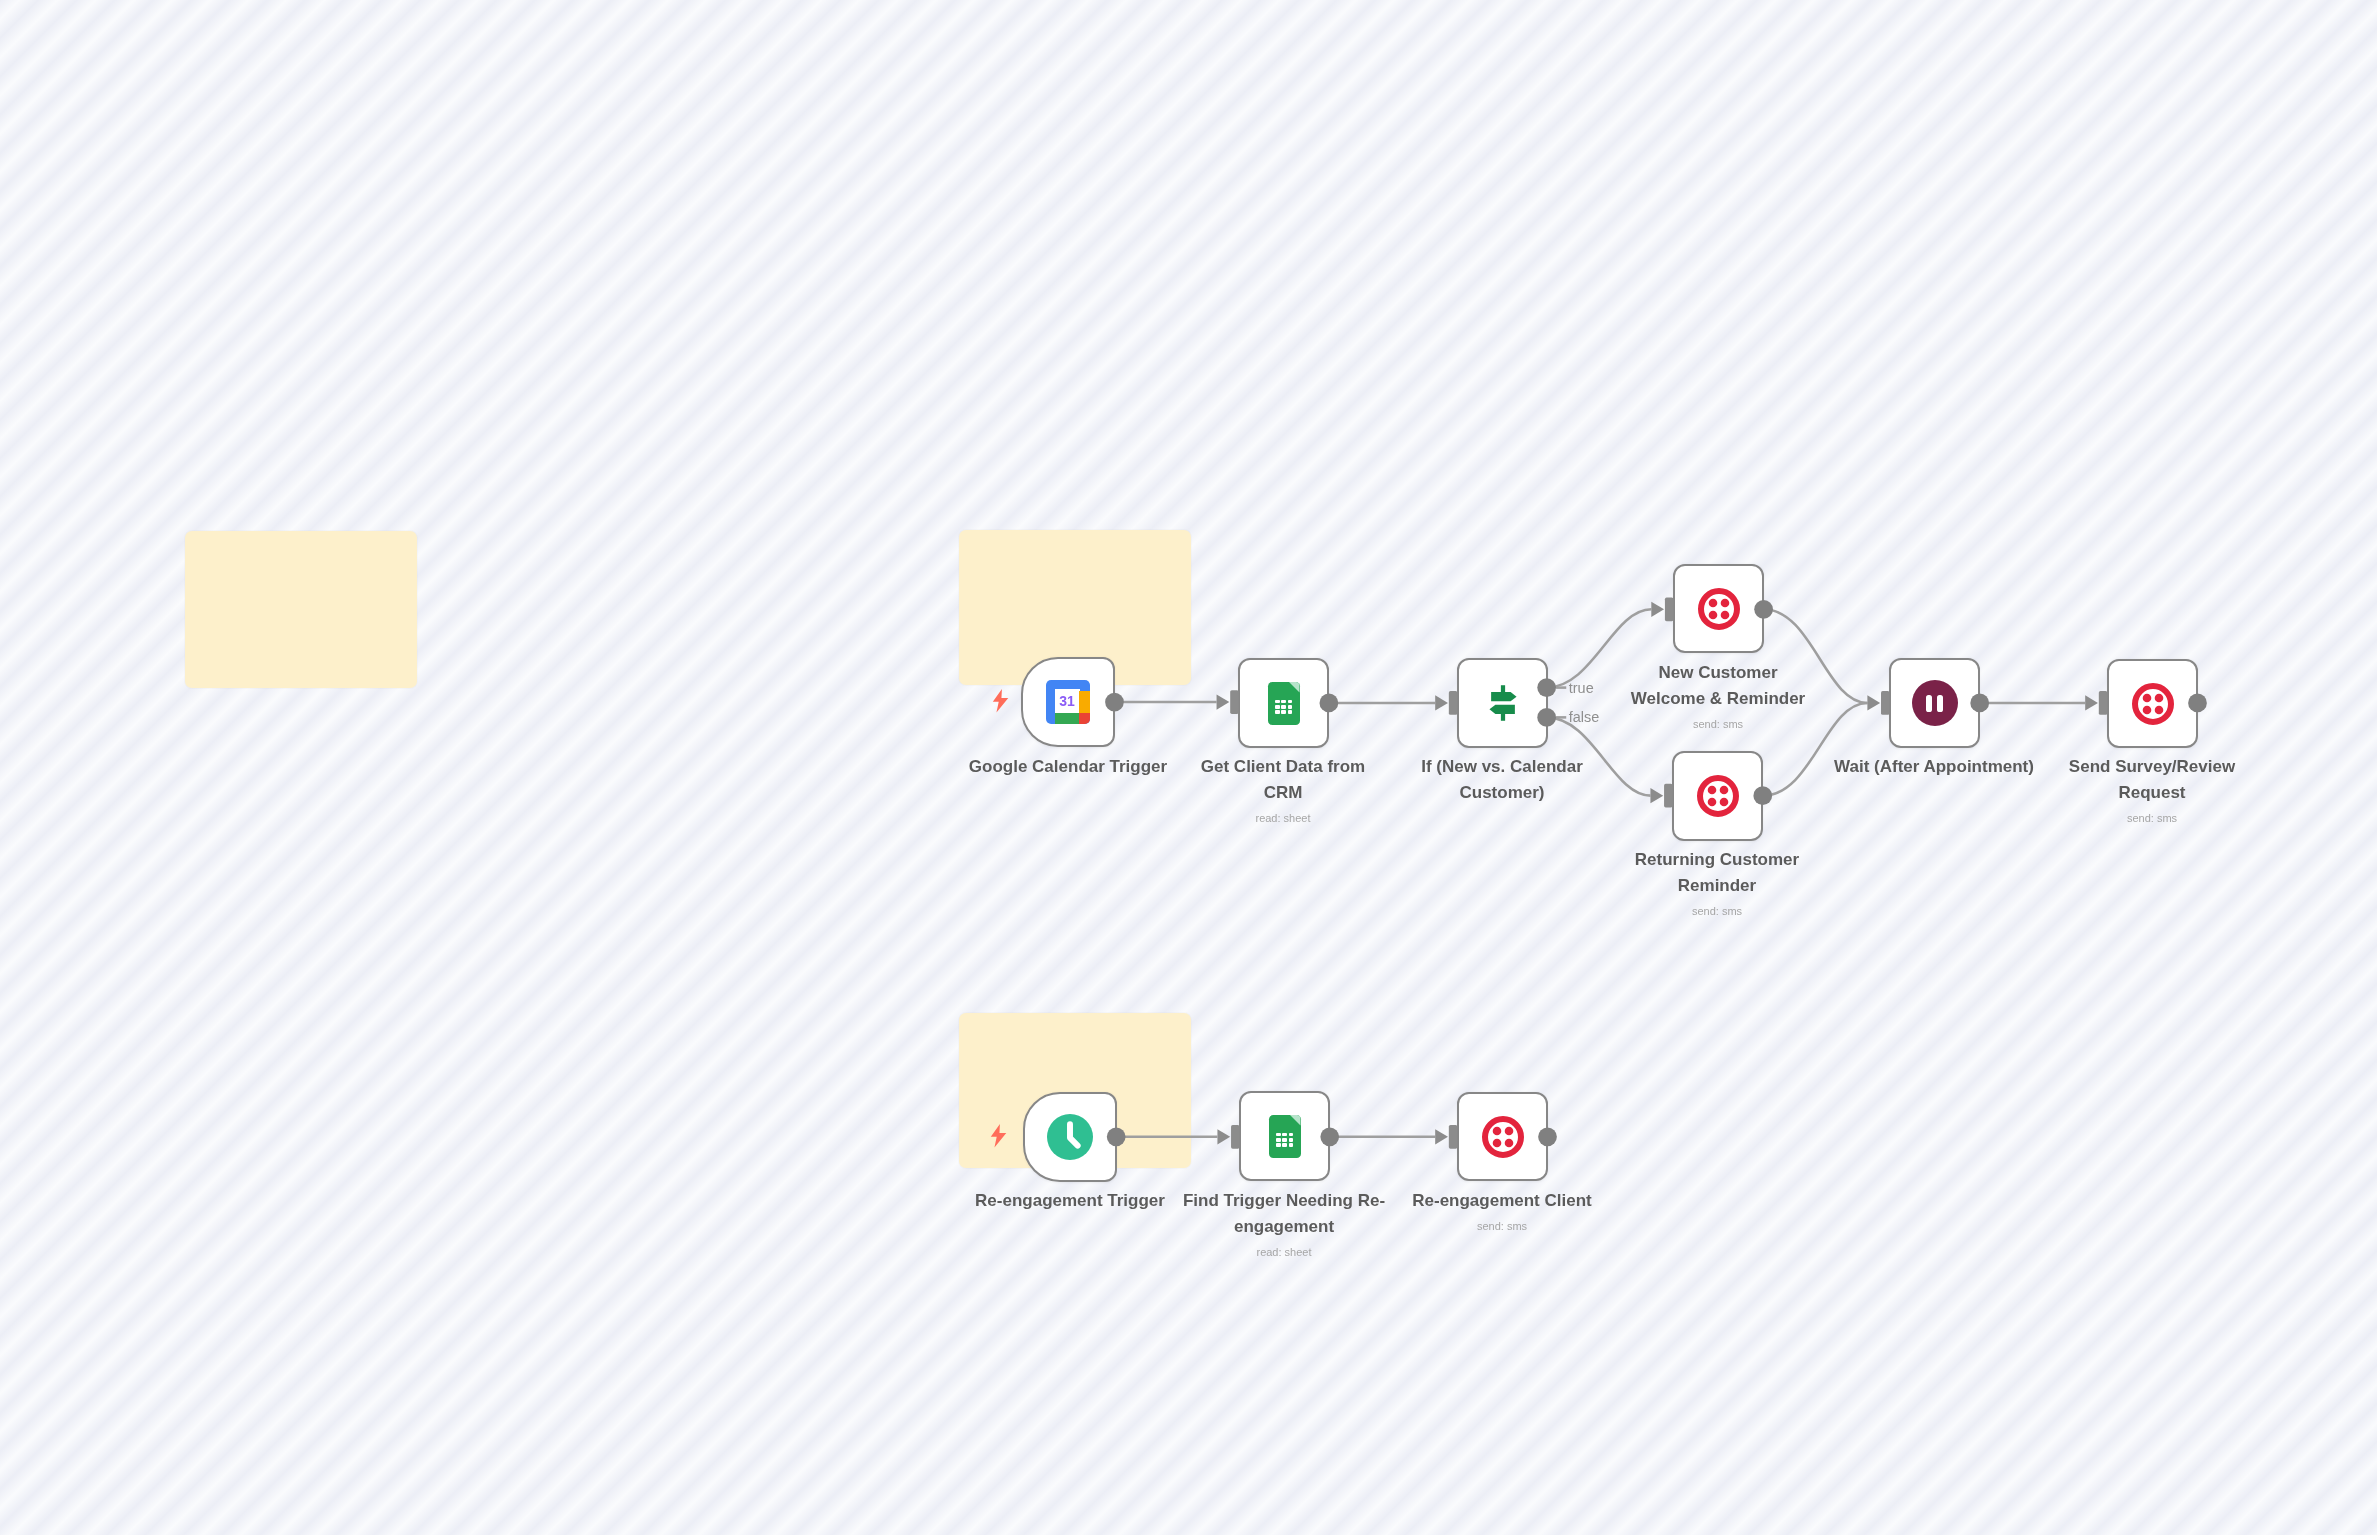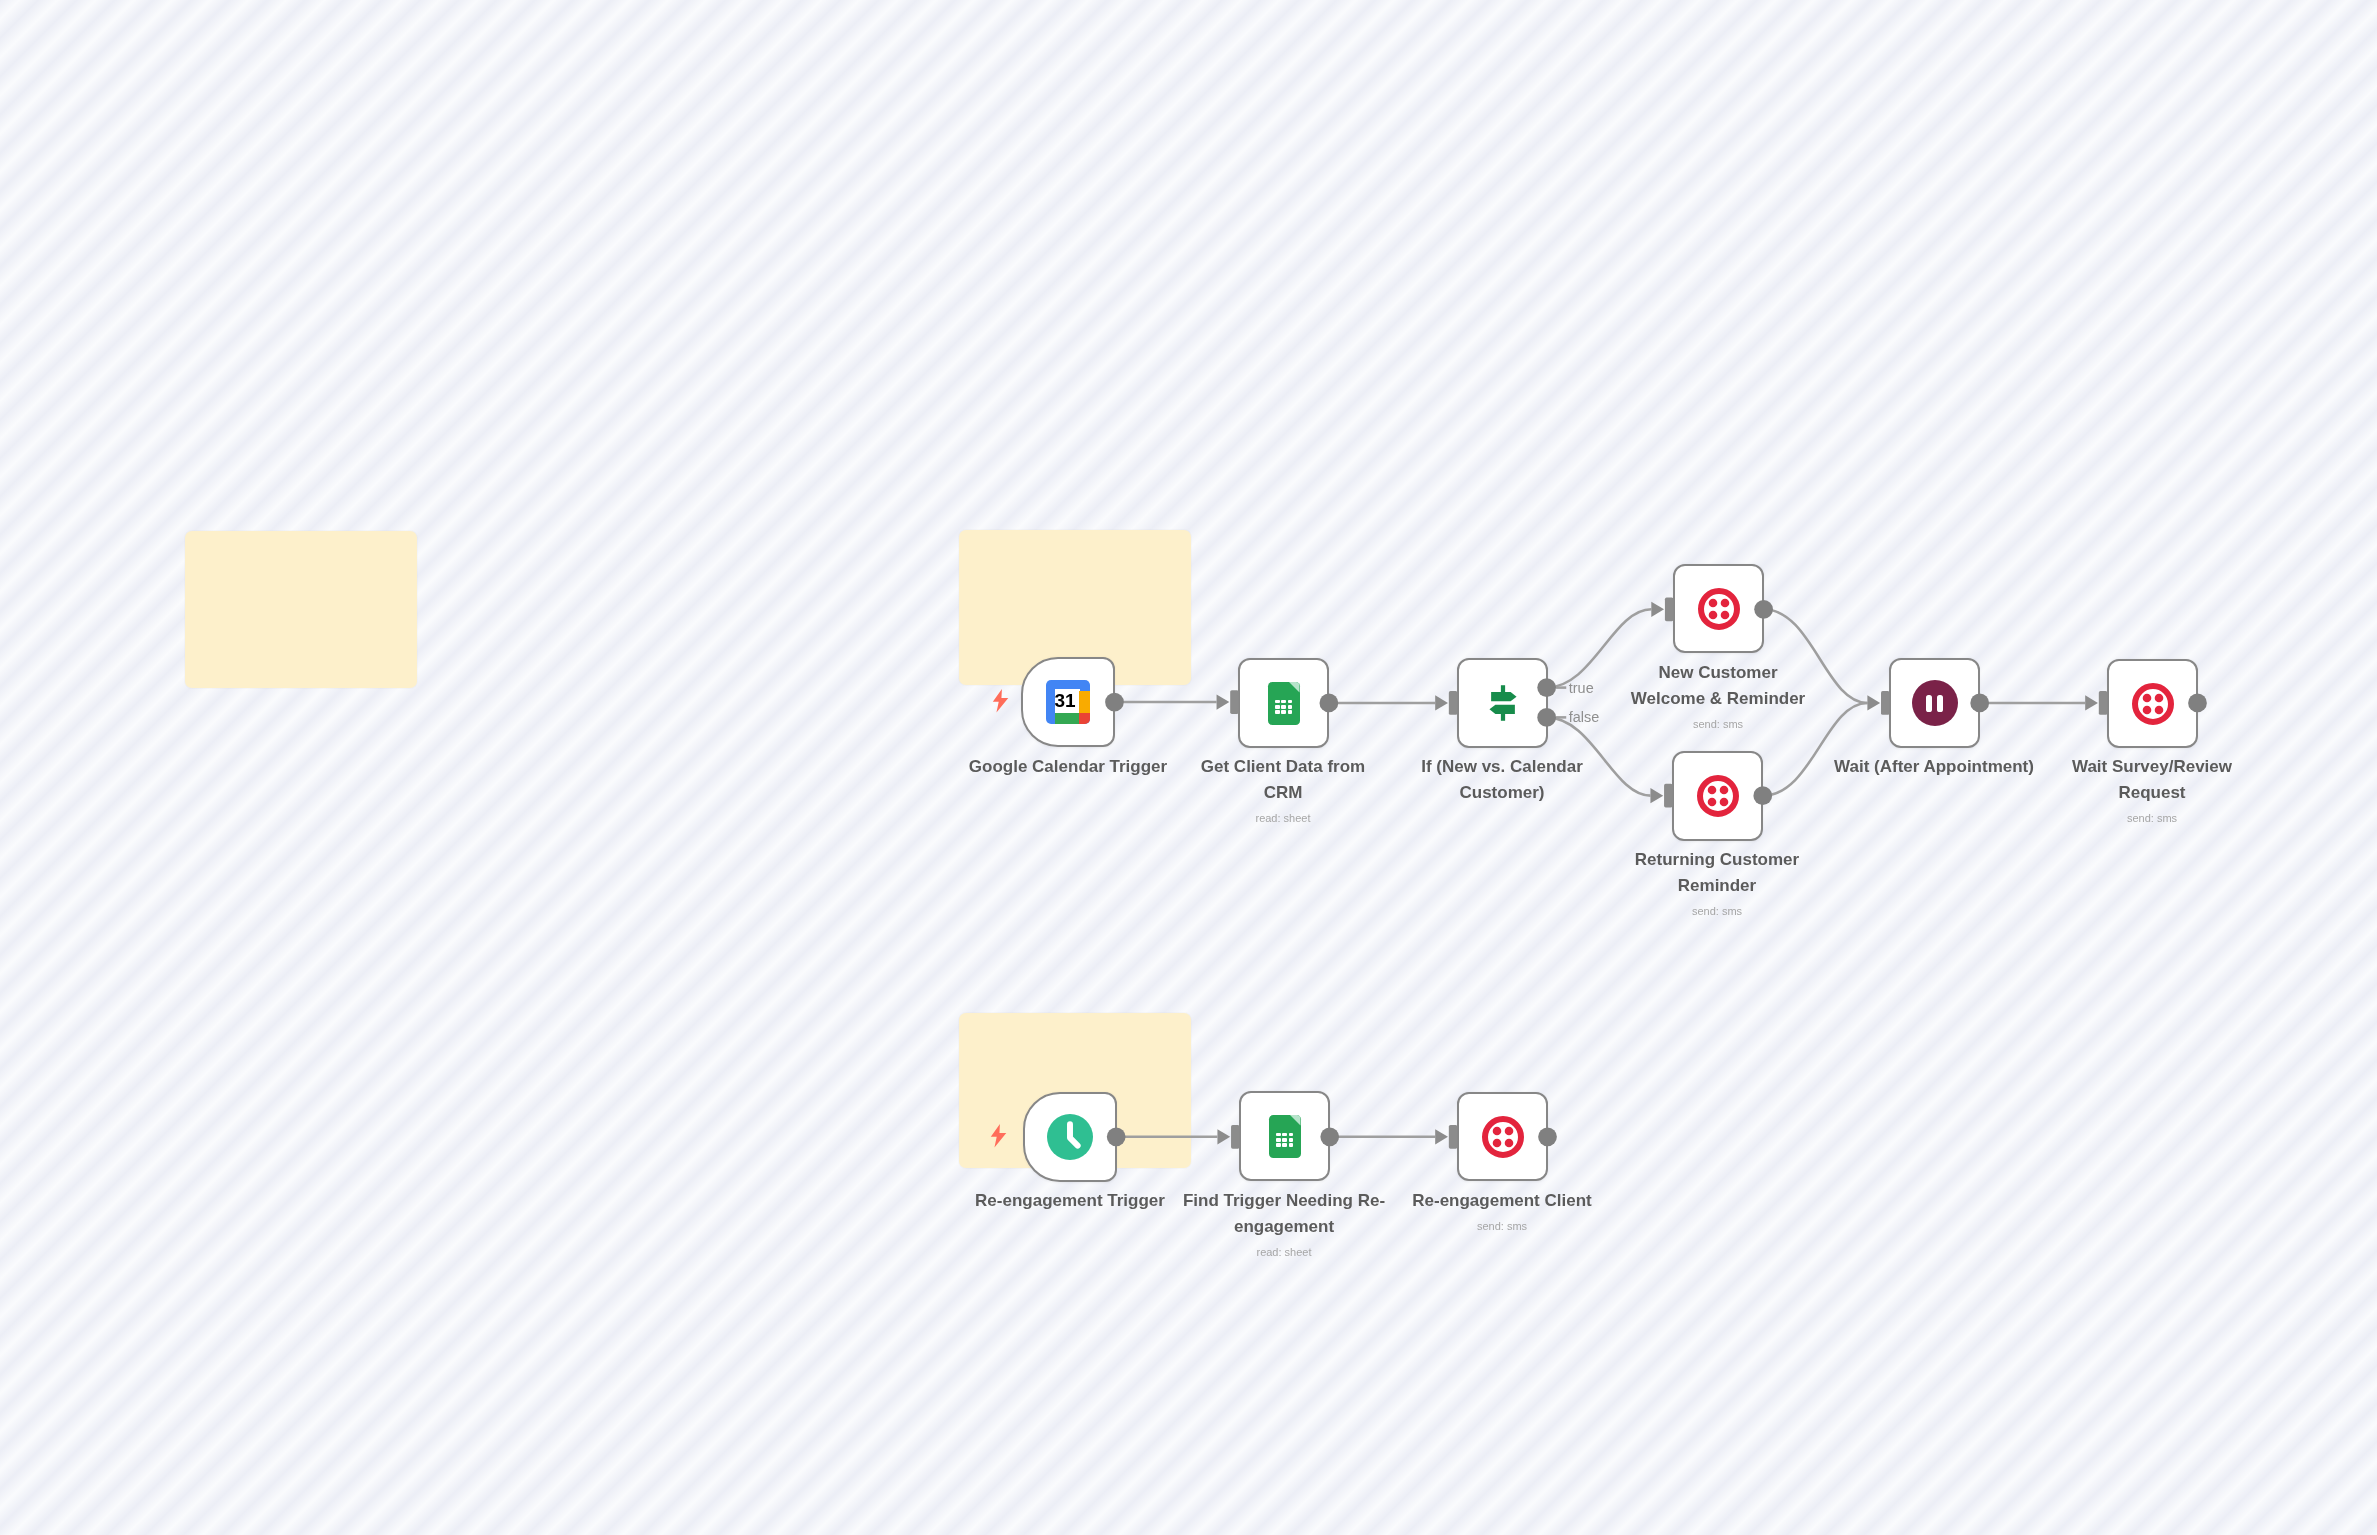--- a/index.html
+++ b/index.html
@@ -29,21 +29,21 @@
   
   .nlabel{
     position:absolute;transform:translateX(-50%);text-align:center;z-index:3;
     color:#5b5b5b;font-size:17px;font-weight:bold;line-height:26px;
   }
   .nlabel .sub{font-size:11px;font-weight:normal;color:#a6a6a6;line-height:17px;margin-top:4.3px;}
 
   
   .ic-gcal{width:44px;height:44px;background:#4285f4;border-radius:5.1px;position:relative;overflow:hidden;}
   .g-white{position:absolute;left:8.5px;top:8.5px;width:25px;height:25px;background:#fff;
-    display:flex;align-items:center;justify-content:flex-start;font-weight:bold;font-size:19px;color:#000000;}
+    display:flex;align-items:center;justify-content:center;font-weight:bold;font-size:14px;color:#8b5cf6;}
   .g-y{position:absolute;right:0;top:11px;width:11px;height:22px;background:#f9ab00;}
   .g-g{position:absolute;left:8.5px;bottom:0;width:25px;height:11px;background:#34a853;}
   .g-r{position:absolute;right:0;bottom:0;width:11px;height:11px;background:#ea4335;}
 
   .ic-sheets{width:32px;height:43px;background:#26a555;border-radius:4.3px;position:relative;}
   .ic-sheets .fold{position:absolute;top:0;right:0;width:11px;height:11px;background:#b7e4cb;
     clip-path:polygon(0 0,100% 100%,100% 0);border-radius:0 4.3px 0 0;}
   .ic-sheets .grid{position:absolute;left:7.7px;top:18px;width:17px;height:14.5px;display:grid;
     grid-template-columns:repeat(3,1fr);grid-template-rows:repeat(3,1fr);gap:1.7px;}
   .ic-sheets .grid i{background:#fff;border-radius:0.9px;}
@@ -204,21 +204,21 @@
     <div class="sub">send: sms</div>
   </div>
   <div class="nlabel" style="left:1717px;top:847px;width:179px">
     <div class="t">Returning Customer Reminder</div>
     <div class="sub">send: sms</div>
   </div>
   <div class="nlabel" style="left:1934px;top:754px;width:289px">
     <div class="t">Wait (After Appointment)</div>
   </div>
   <div class="nlabel" style="left:2152px;top:754px;width:183px">
-    <div class="t">Wait Survey/Review Request</div>
+    <div class="t">Send Survey/Review Request</div>
     <div class="sub">send: sms</div>
   </div>
   <div class="nlabel" style="left:1070px;top:1188px;width:289px">
     <div class="t">Re-engagement Trigger</div>
   </div>
   <div class="nlabel" style="left:1284px;top:1188px;width:225px">
     <div class="t">Find Trigger Needing Re-engagement</div>
     <div class="sub">read: sheet</div>
   </div>
   <div class="nlabel" style="left:1502px;top:1188px;width:289px">

